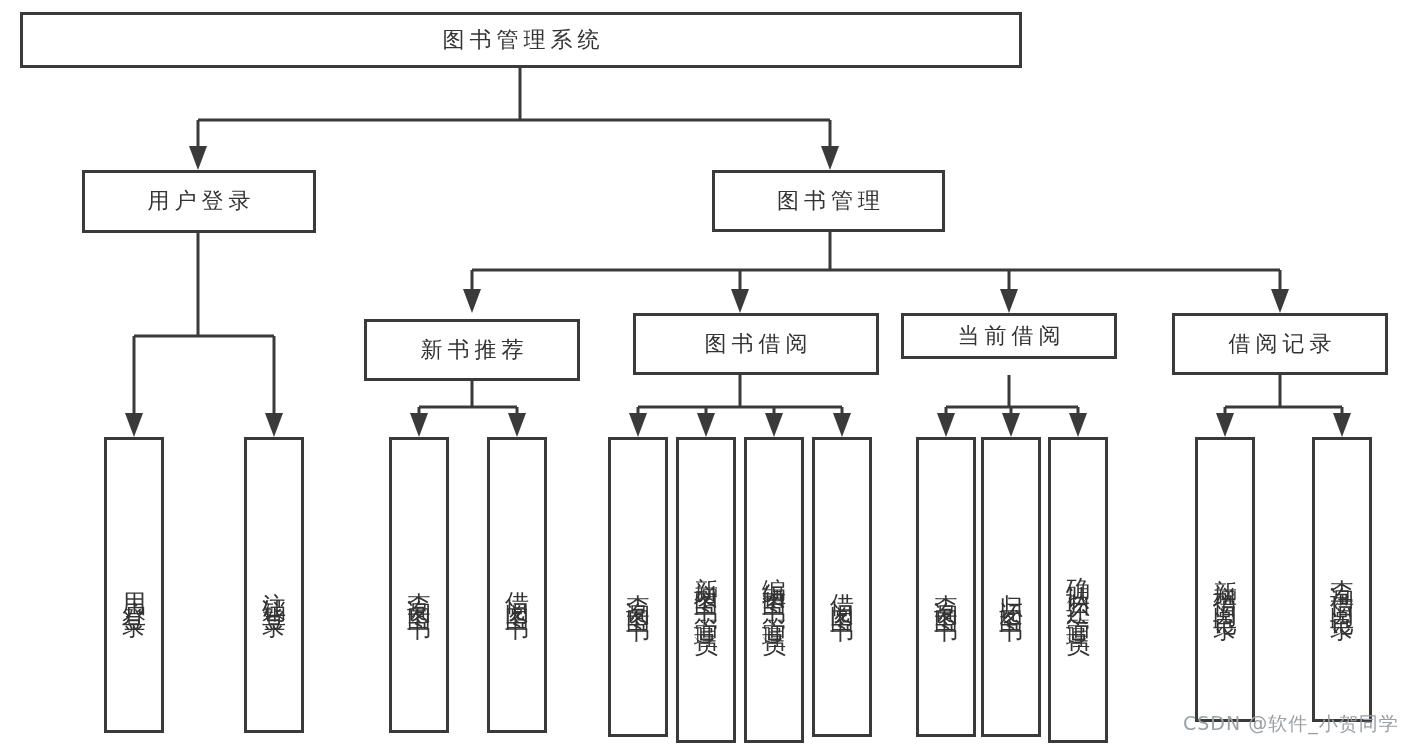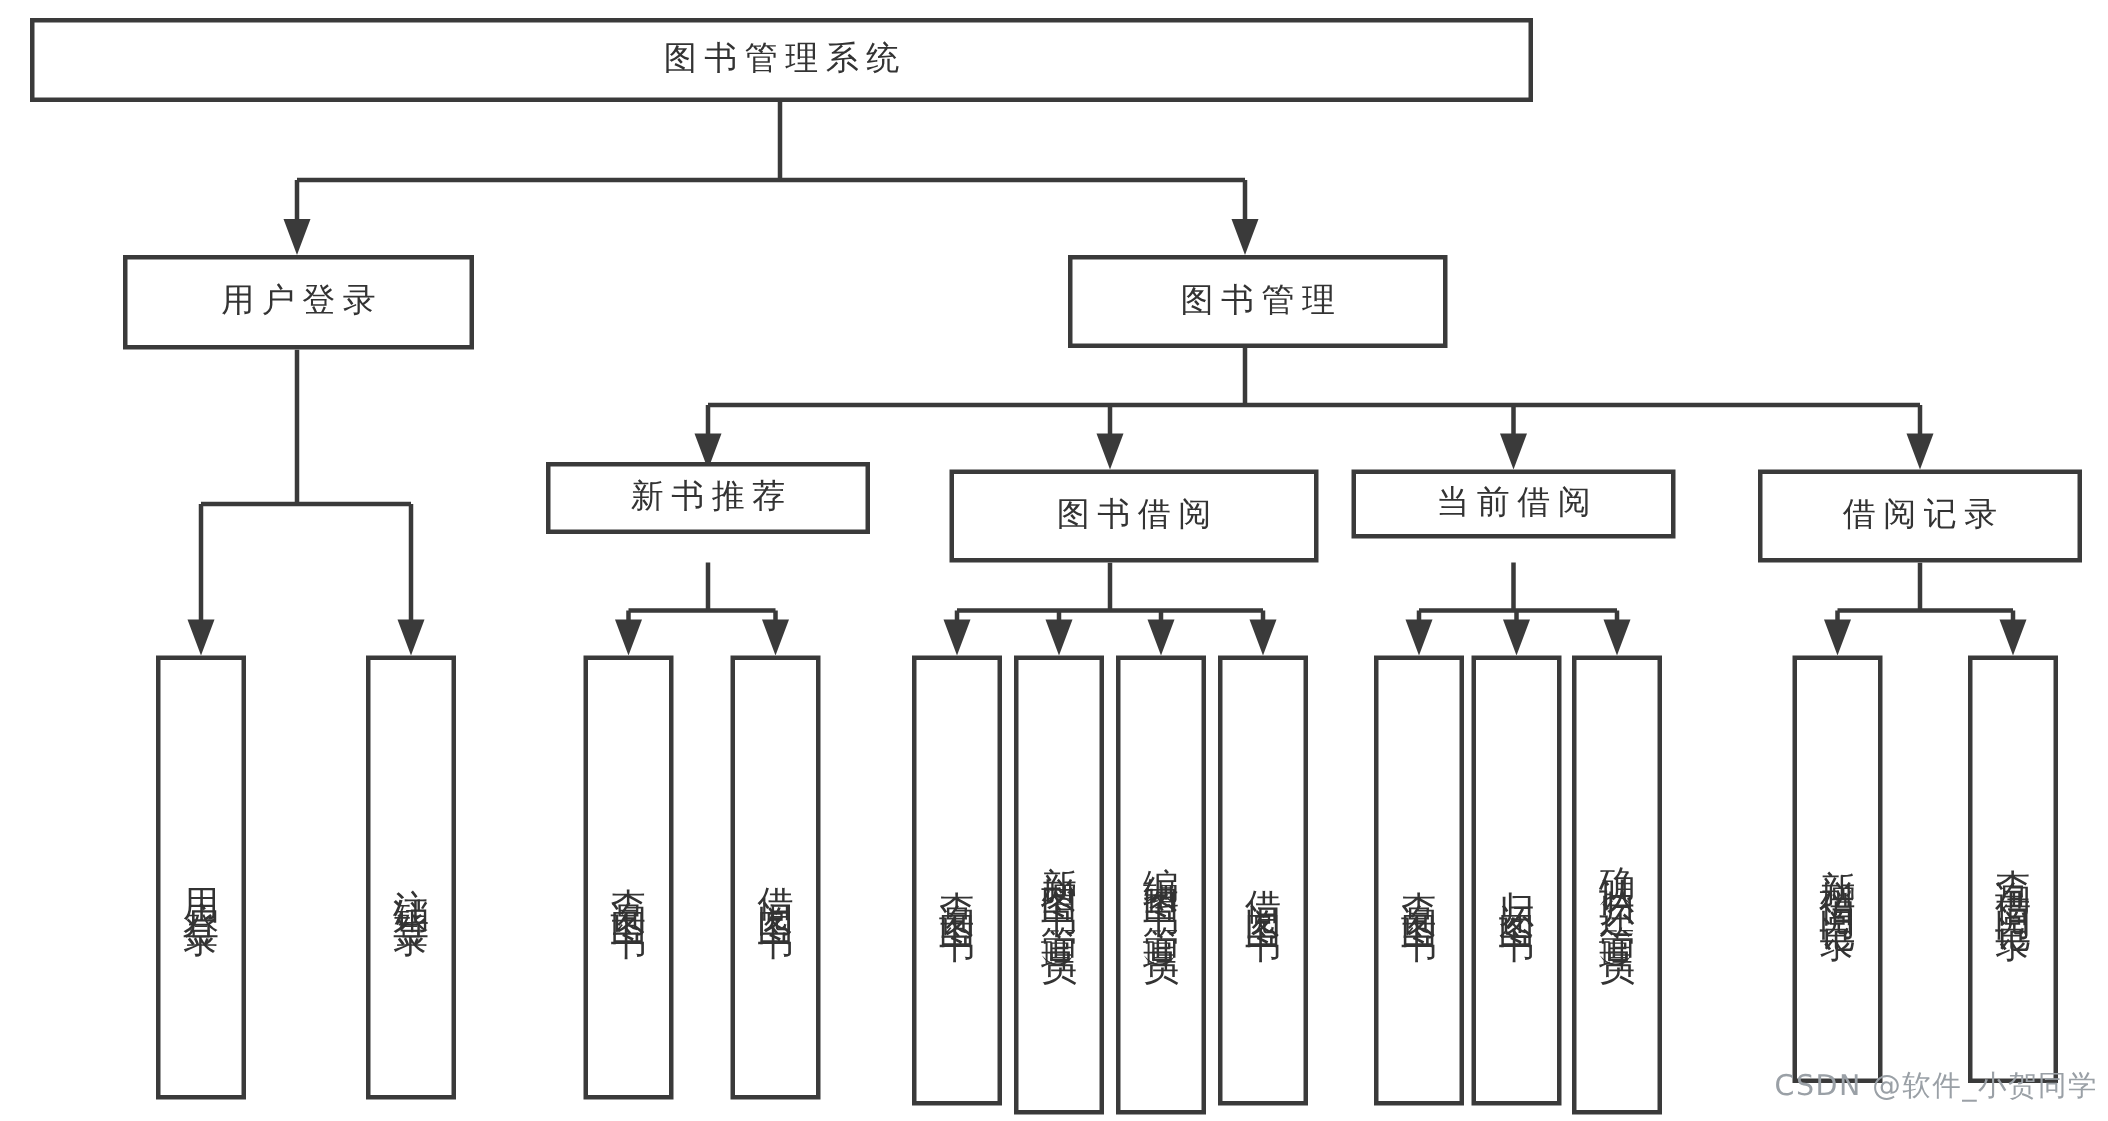--- a/index.html
+++ b/index.html
@@ -95,25 +95,25 @@
     <polygon points="1333,413 1351,413 1342,437"></polygon>
   </svg>
 
   <div class="node h-node" style="left:20px;top:12px;width:1002px;height:56px">
     <span>图书管理系统</span>
   </div>
 
   <div class="node h-node" style="left:82px;top:170px;width:234px;height:63px">
     <span>用户登录</span>
   </div>
-  <div class="node h-node" style="left:712px;top:170px;width:253px;height:62px">
+  <div class="node h-node" style="left:712px;top:170px;width:233px;height:62px">
     <span>图书管理</span>
   </div>
 
-  <div class="node h-node" style="left:364px;top:308px;width:216px;height:48px">
+  <div class="node h-node" style="left:364px;top:319px;width:216px;height:62px">
     <span>新书推荐</span>
   </div>
   <div class="node h-node" style="left:633px;top:313px;width:246px;height:62px">
     <span>图书借阅</span>
   </div>
   <div class="node h-node" style="left:901px;top:313px;width:216px;height:46px">
     <span>当前借阅</span>
   </div>
   <div class="node h-node" style="left:1172px;top:313px;width:216px;height:62px">
     <span>借阅记录</span>

